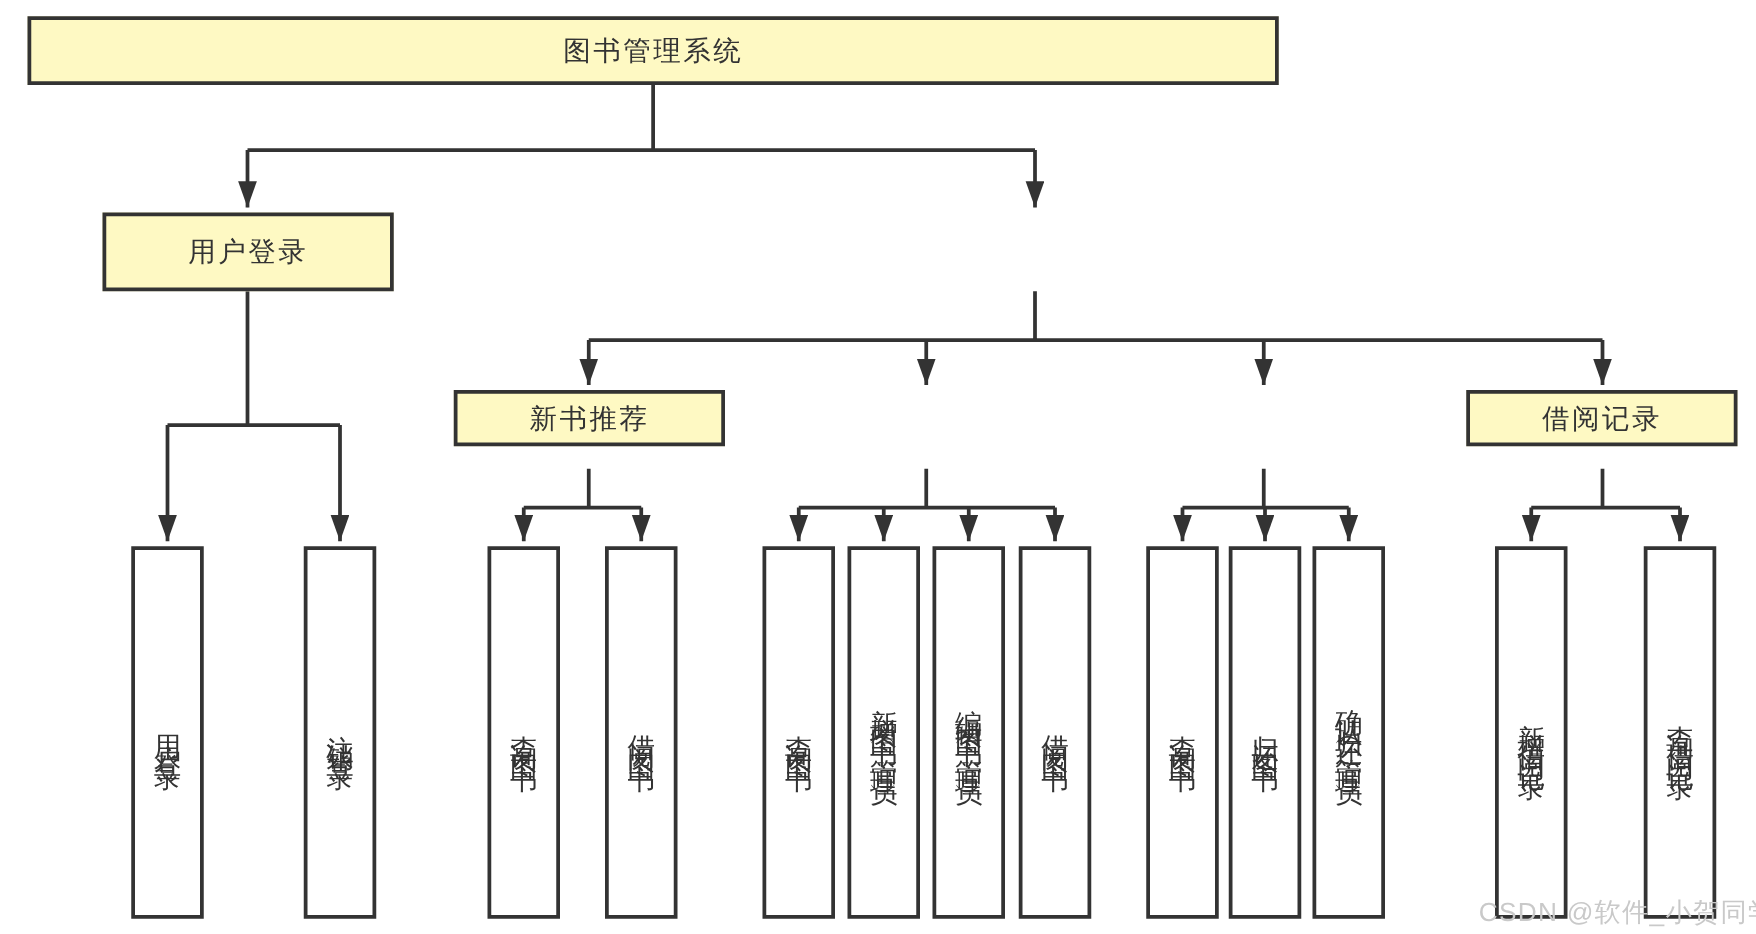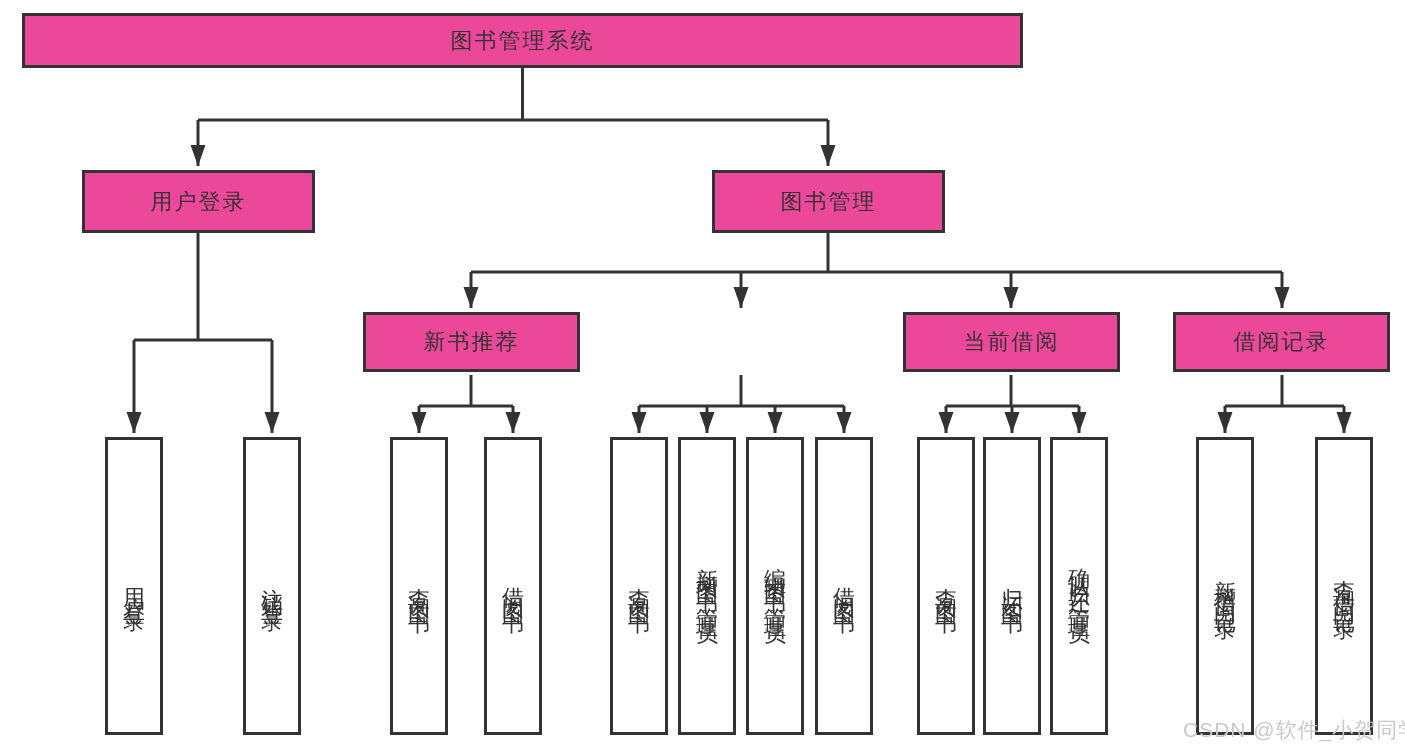--- a/index.html
+++ b/index.html
@@ -18,33 +18,33 @@
   }
   #wires path, #wires line {
     stroke: #333333;
     stroke-width: 3;
     fill: none;
   }
   #wires marker path { fill: #333333; stroke: none; }
   .hbox {
     position: absolute;
     box-sizing: border-box;
-    background: #ec4899;
+    background: #fef9c3;
     border: 3px solid #333333;
     display: flex;
     align-items: center;
     justify-content: center;
     color: #333333;
     font-size: 22px;
     letter-spacing: 2px;
     white-space: nowrap;
   }
   .root  { left: 22px;  top: 13px;  width: 1001px; height: 55px; }
   .lvl2  { top: 170px; width: 233px; height: 63px; }
-  .lvl3  { top: 312px; width: 217px; height: 60px; }
+  .lvl3  { top: 312px; width: 217px; height: 45px; }
   .leaf {
     position: absolute;
     box-sizing: border-box;
     top: 437px;
     width: 58px;
     height: 298px;
     background: #ffffff;
     border: 3px solid #333333;
     display: flex;
     align-items: center;
@@ -116,29 +116,23 @@
     <line x1="1344" y1="406" x2="1344" y2="433" marker-end="url(#arrow)"></line>
   </svg>
 
   <div class="hbox root">
     <span>图书管理系统</span>
   </div>
 
   <div class="hbox lvl2" style="left:82px">
     <span>用户登录</span>
   </div>
-  <div class="hbox lvl2" style="left:712px">
-    <span>图书管理</span>
-  </div>
 
   <div class="hbox lvl3" style="left:363px">
     <span>新书推荐</span>
-  </div>
-  <div class="hbox lvl3" style="left:903px">
-    <span>当前借阅</span>
   </div>
   <div class="hbox lvl3" style="left:1173px">
     <span>借阅记录</span>
   </div>
 
   <div class="leaf" style="left:105px">
     <span class="vtext">用户登录</span>
   </div>
   <div class="leaf" style="left:243px">
     <span class="vtext">注销登录</span>

